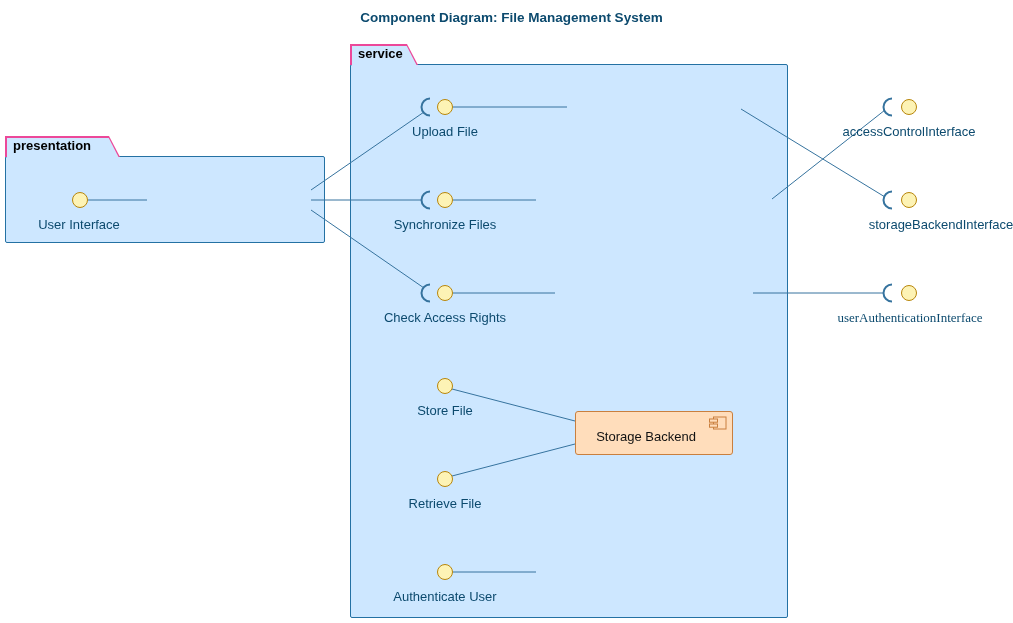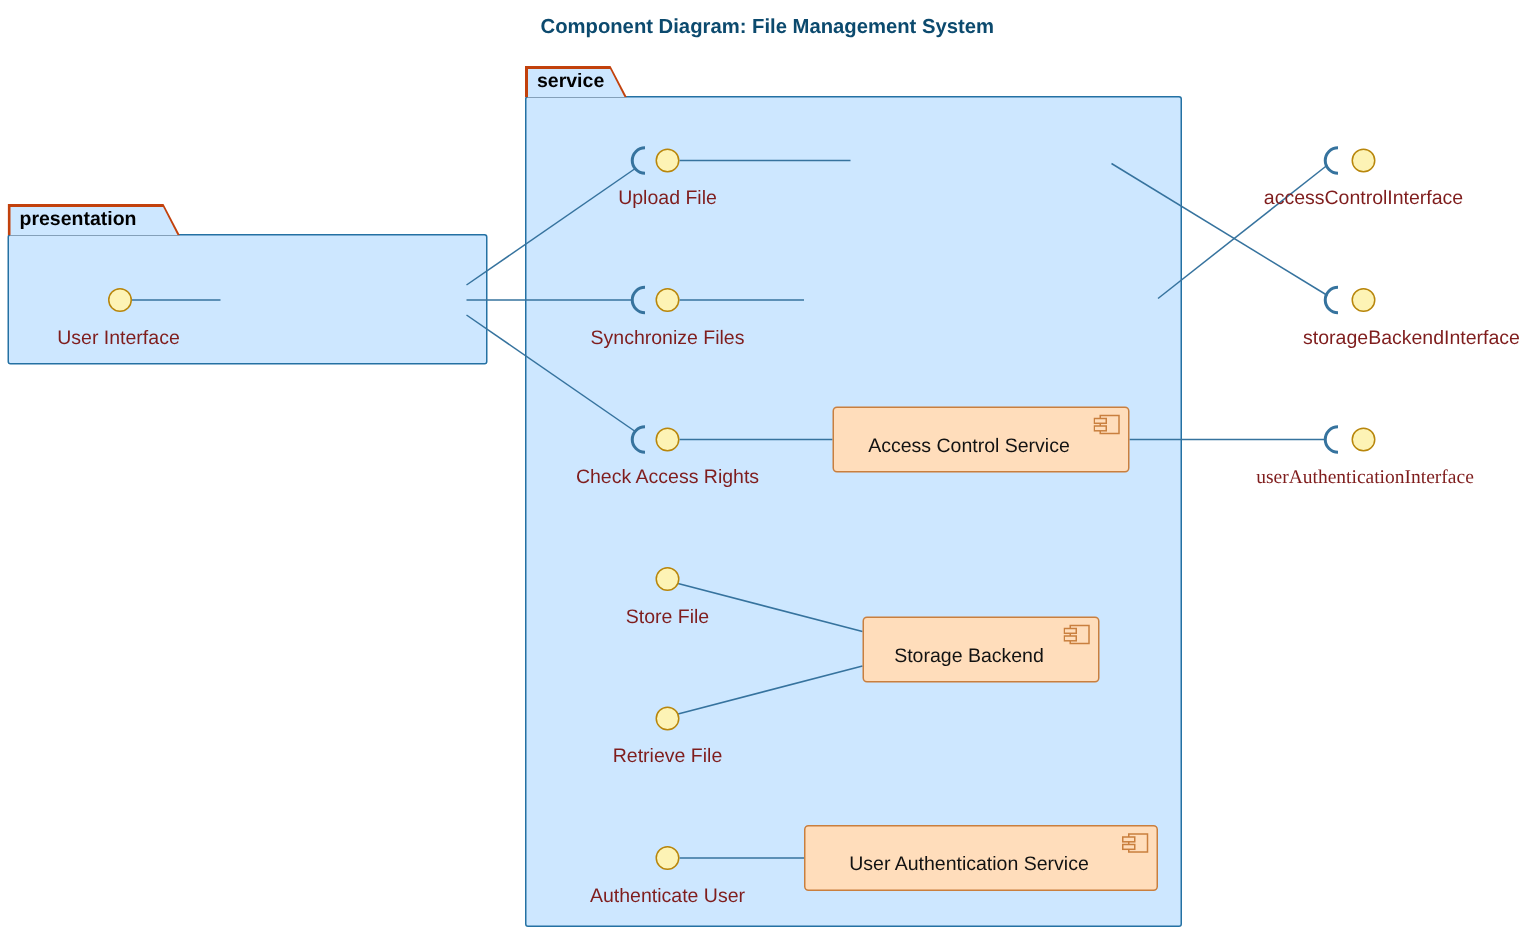--- a/index.html
+++ b/index.html
@@ -25,21 +25,21 @@
   }
   
   .pkg-body {
     position:absolute;
     background:#CDE7FF;
     border:1.5px solid #2471A3;
     border-radius:2px;
   }
   .pkg-tab {
     position:absolute;
-    background:#c2410c;
+    background:#ec4899;
     clip-path:polygon(0 0, calc(100% - 11px) 0, 100% 100%, 0 100%);
   }
   .pkg-tab::before {
     content:"";
     position:absolute;
     left:1.5px; top:1.5px; right:1.5px; bottom:0;
     background:#CDE7FF;
     clip-path:polygon(0 0, calc(100% - 10px) 0, 100% 100%, 0 100%);
   }
   .pkg-tab span {
@@ -79,21 +79,21 @@
     position:absolute;
     width:16px; height:16px;
     border-radius:50%;
     background:#FDF3B5;
     border:1.5px solid #B8860B;
   }
   .iface-label {
     position:absolute;
     transform:translateX(-50%);
     font-size:13px;
-    color:#7f1d1d;
+    color:#0c4a6e;
     white-space:nowrap;
   }
   
   .edges {
     position:absolute;
     inset:0;
     pointer-events:none;
   }
   .edges path {
     stroke:#36739E;
@@ -140,46 +140,30 @@
   <div class="pkg-tab" style="left:5px;top:136px;width:115px;height:21px;">
     <span>presentation</span>
   </div>
   <div class="pkg-tab" style="left:350px;top:44px;width:68px;height:21px;">
     <span>service</span>
   </div>
 
 
 
 
-  <div class="component" style="left:555px;top:271px;width:198px;height:44px;">
-    <svg class="comp-icon" width="18" height="14" viewBox="0 0 18 14">
-      <rect x="4.5" y="1" width="12.5" height="12" fill="#FFDDBB" stroke="#C97F3E"></rect>
-      <rect x="0.5" y="3" width="8" height="3.2" fill="#FFDDBB" stroke="#C97F3E"></rect>
-      <rect x="0.5" y="8" width="8" height="3.2" fill="#FFDDBB" stroke="#C97F3E"></rect>
-    </svg>
-    <span class="comp-label">Access Control Service</span>
-  </div>
 
   <div class="component" style="left:575px;top:411px;width:158px;height:44px;">
     <svg class="comp-icon" width="18" height="14" viewBox="0 0 18 14">
       <rect x="4.5" y="1" width="12.5" height="12" fill="#FFDDBB" stroke="#C97F3E"></rect>
       <rect x="0.5" y="3" width="8" height="3.2" fill="#FFDDBB" stroke="#C97F3E"></rect>
       <rect x="0.5" y="8" width="8" height="3.2" fill="#FFDDBB" stroke="#C97F3E"></rect>
     </svg>
     <span class="comp-label">Storage Backend</span>
   </div>
 
-  <div class="component" style="left:536px;top:550px;width:236px;height:44px;">
-    <svg class="comp-icon" width="18" height="14" viewBox="0 0 18 14">
-      <rect x="4.5" y="1" width="12.5" height="12" fill="#FFDDBB" stroke="#C97F3E"></rect>
-      <rect x="0.5" y="3" width="8" height="3.2" fill="#FFDDBB" stroke="#C97F3E"></rect>
-      <rect x="0.5" y="8" width="8" height="3.2" fill="#FFDDBB" stroke="#C97F3E"></rect>
-    </svg>
-    <span class="comp-label">User Authentication Service</span>
-  </div>
 
   <div class="iface-circle" style="left:72px;top:192px;"></div>
   <div class="iface-circle" style="left:437px;top:99px;"></div>
   <div class="iface-circle" style="left:437px;top:192px;"></div>
   <div class="iface-circle" style="left:437px;top:285px;"></div>
   <div class="iface-circle" style="left:437px;top:378px;"></div>
   <div class="iface-circle" style="left:437px;top:471px;"></div>
   <div class="iface-circle" style="left:437px;top:564px;"></div>
   <div class="iface-circle" style="left:901px;top:99px;"></div>
   <div class="iface-circle" style="left:901px;top:192px;"></div>

